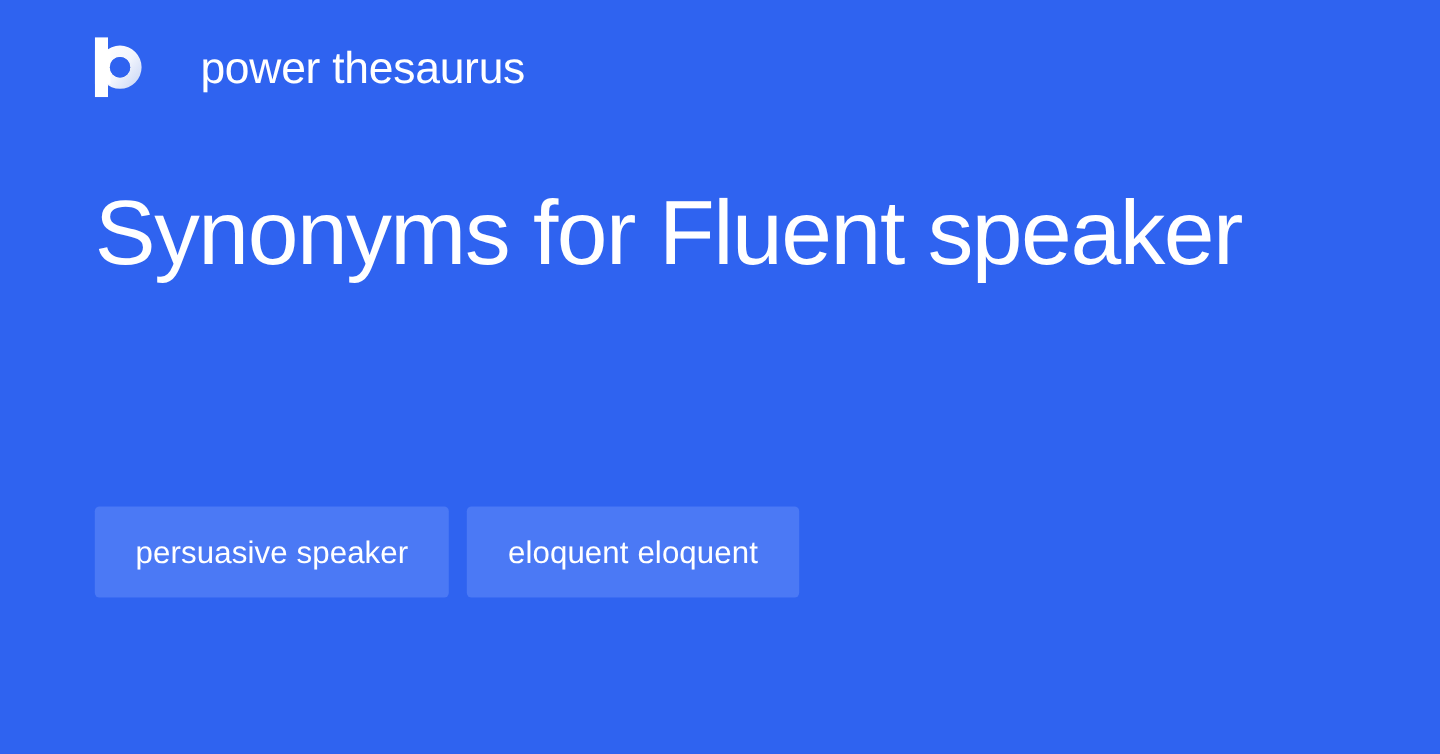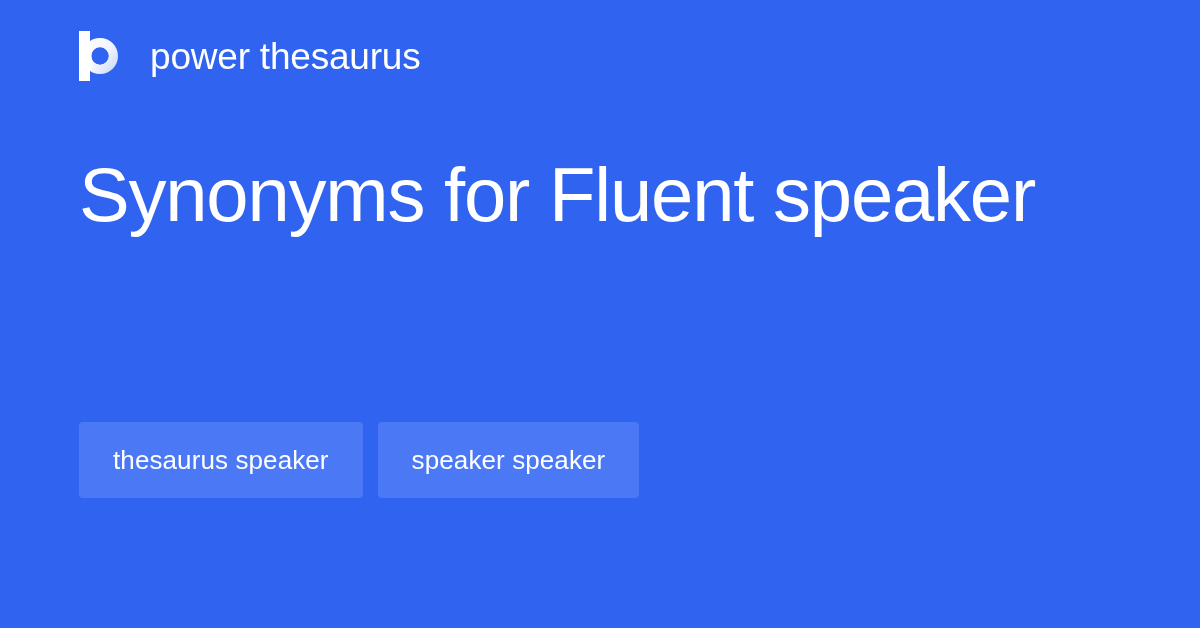--- a/index.html
+++ b/index.html
@@ -32,21 +32,21 @@
     align-items: center;
     height: 56px;
   }
   .brand-mark {
     width: 46px;
     height: 50px;
     display: block;
     flex: 0 0 auto;
   }
   .brand-name {
-    margin-left: 25px;
+    margin-left: 42px;
     font-size: 37px;
     line-height: 1;
     font-weight: 500;
     color: #ffffff;
     letter-spacing: -0.2px;
     white-space: nowrap;
   }
 
   
   .headline {
@@ -111,17 +111,17 @@
 
       <rect x="0" y="11" width="13" height="28" fill="#ffffff"></rect>
       <circle cx="21" cy="25" r="8.5" fill="#2f63f0"></circle>
     </svg>
     <span class="brand-name">power thesaurus</span>
   </div>
 
   <h1 class="headline">Synonyms for Fluent speaker</h1>
 
   <div class="chips">
-    <div class="chip">thesaurus speaker</div>
-    <div class="chip">speaker speaker</div>
+    <div class="chip">persuasive speaker</div>
+    <div class="chip">eloquent eloquent</div>
   </div>
 
 </div>
 
 </body></html>

